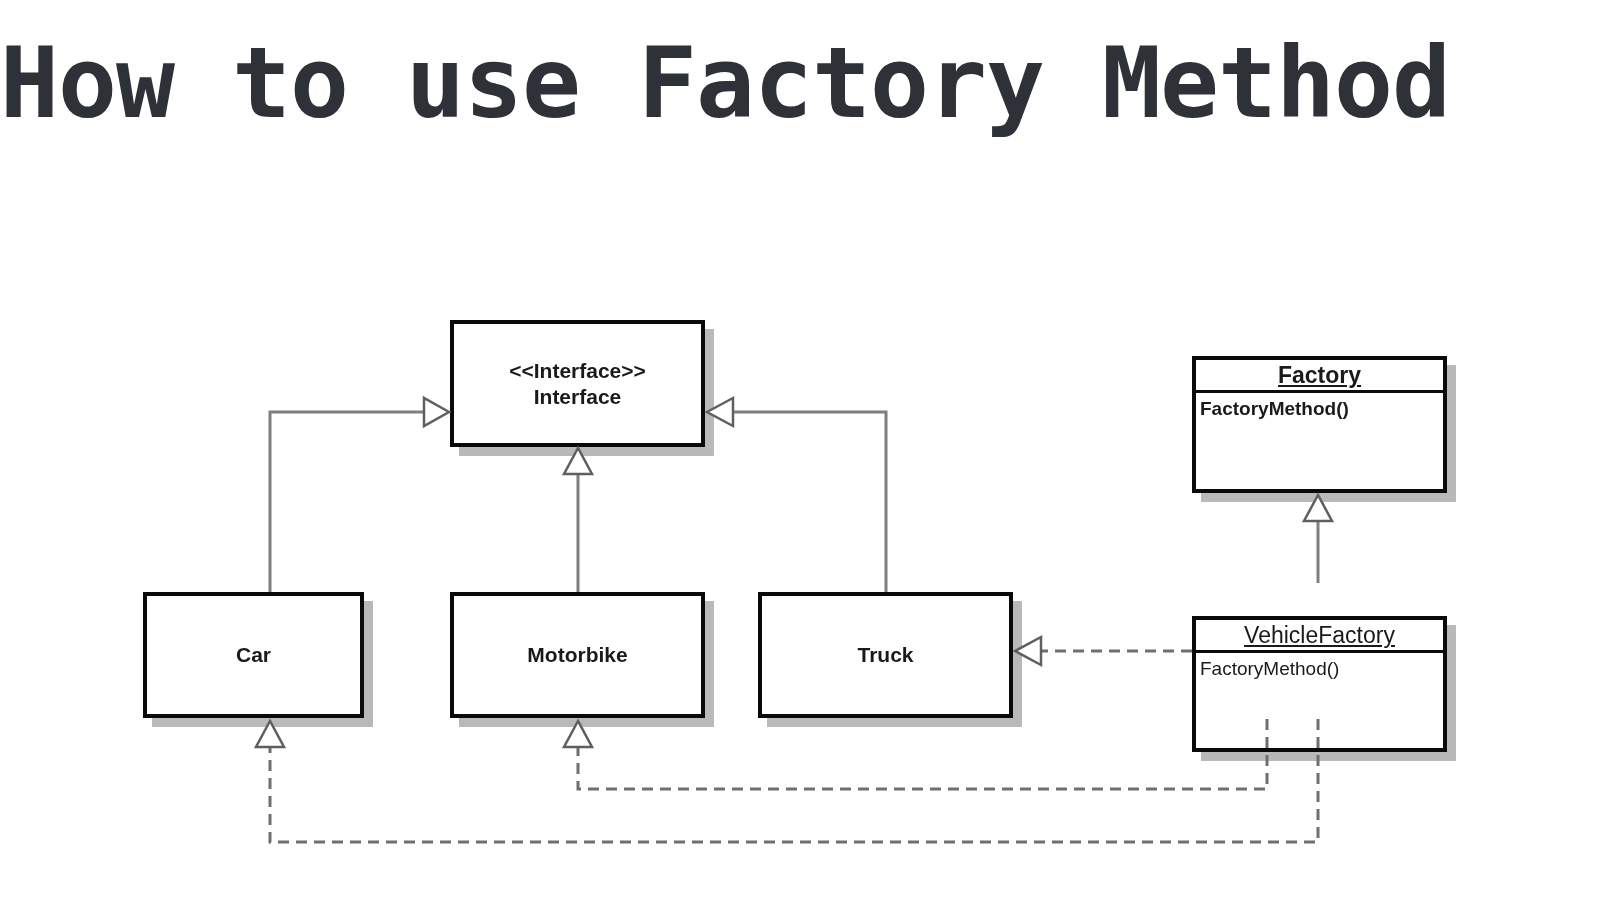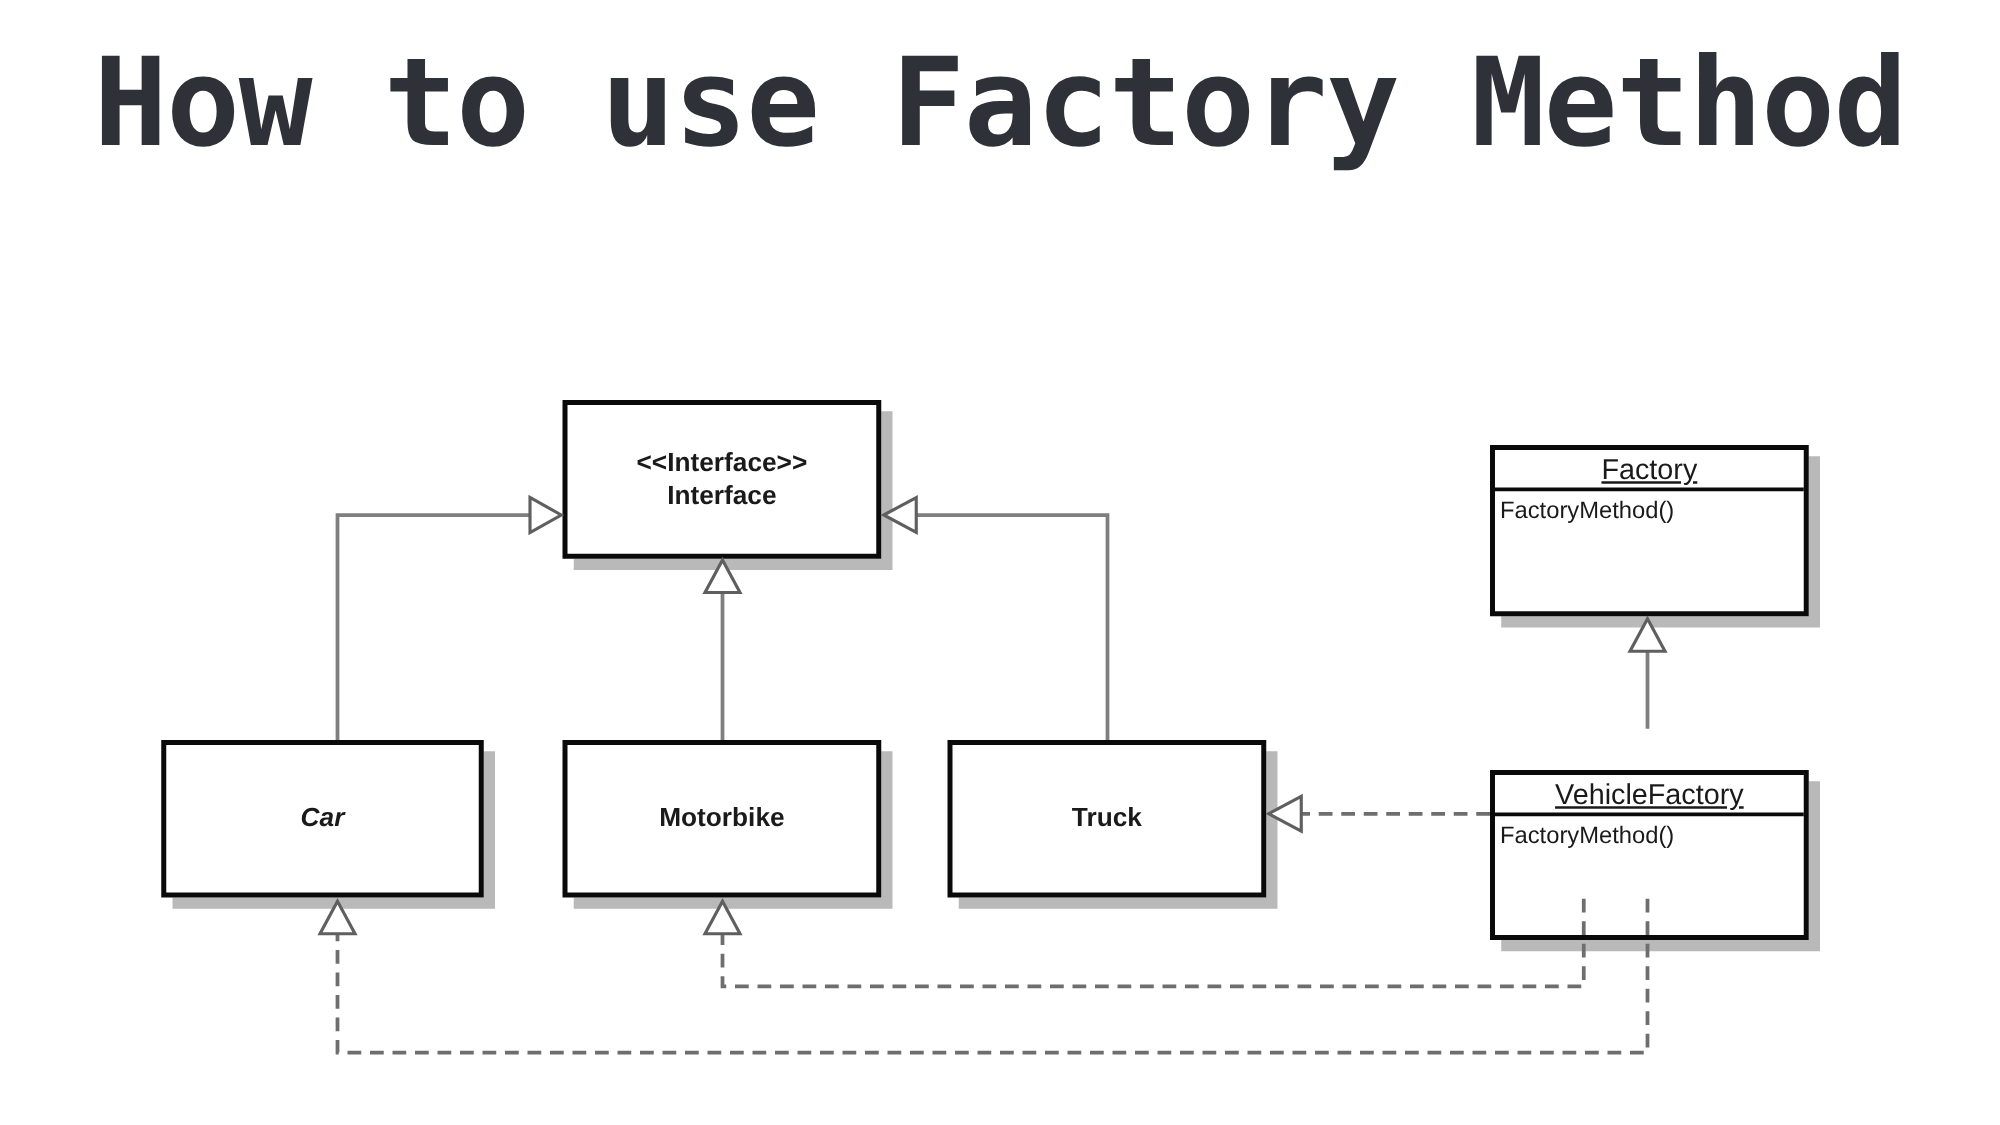--- a/index.html
+++ b/index.html
@@ -14,21 +14,21 @@
   }
   html,body{margin:0;padding:0;}
   body{background:var(--background);font-family:"Liberation Sans",sans-serif;}
   .canvas{
     position:relative;width:1600px;height:900px;overflow:hidden;
     background:var(--background);
   }
   
   .title{
     position:absolute;top:28px;left:0;width:1600px;margin:0;
-    text-align:center;
+    text-align:left;
     font-family:"DejaVu Sans Mono","Liberation Mono",monospace;
     font-weight:bold;font-size:98px;line-height:111px;
     color:var(--title-text);letter-spacing:-1px;white-space:nowrap;
   }
   .title span{display:block;}
   
   svg.connectors{
     position:absolute;left:0;top:0;width:1600px;height:900px;
     pointer-events:none;
   }
@@ -69,33 +69,33 @@
 
   <h1 class="title">
       <span>How to use Factory Method</span>
     </h1>
 
   <div class="uml-box center-label" style="left:450px;top:320px;width:255px;height:127px;">
     <div class="bold-label">&lt;&lt;Interface&gt;&gt;</div>
     <div class="bold-label">Interface</div>
   </div>
 
-  <div class="uml-box center-label" style="left:129px;top:592px;width:258px;height:126px;font-style:italic;">
+  <div class="uml-box center-label" style="left:143px;top:592px;width:221px;height:126px;">
     <div class="bold-label">Car</div>
   </div>
 
   <div class="uml-box center-label" style="left:450px;top:592px;width:255px;height:126px;">
     <div class="bold-label">Motorbike</div>
   </div>
 
   <div class="uml-box center-label" style="left:758px;top:592px;width:255px;height:126px;">
     <div class="bold-label">Truck</div>
   </div>
 
-  <div class="uml-box" style="left:1192px;top:356px;width:255px;height:137px;">
+  <div class="uml-box" style="left:1192px;top:356px;width:255px;height:137px;font-weight:bold;">
     <div class="box-title">Factory</div>
     <div class="box-methods">
       <div>FactoryMethod()</div>
     </div>
   </div>
 
   <div class="uml-box" style="left:1192px;top:616px;width:255px;height:136px;">
     <div class="box-title">VehicleFactory</div>
     <div class="box-methods">
       <div>FactoryMethod()</div>

